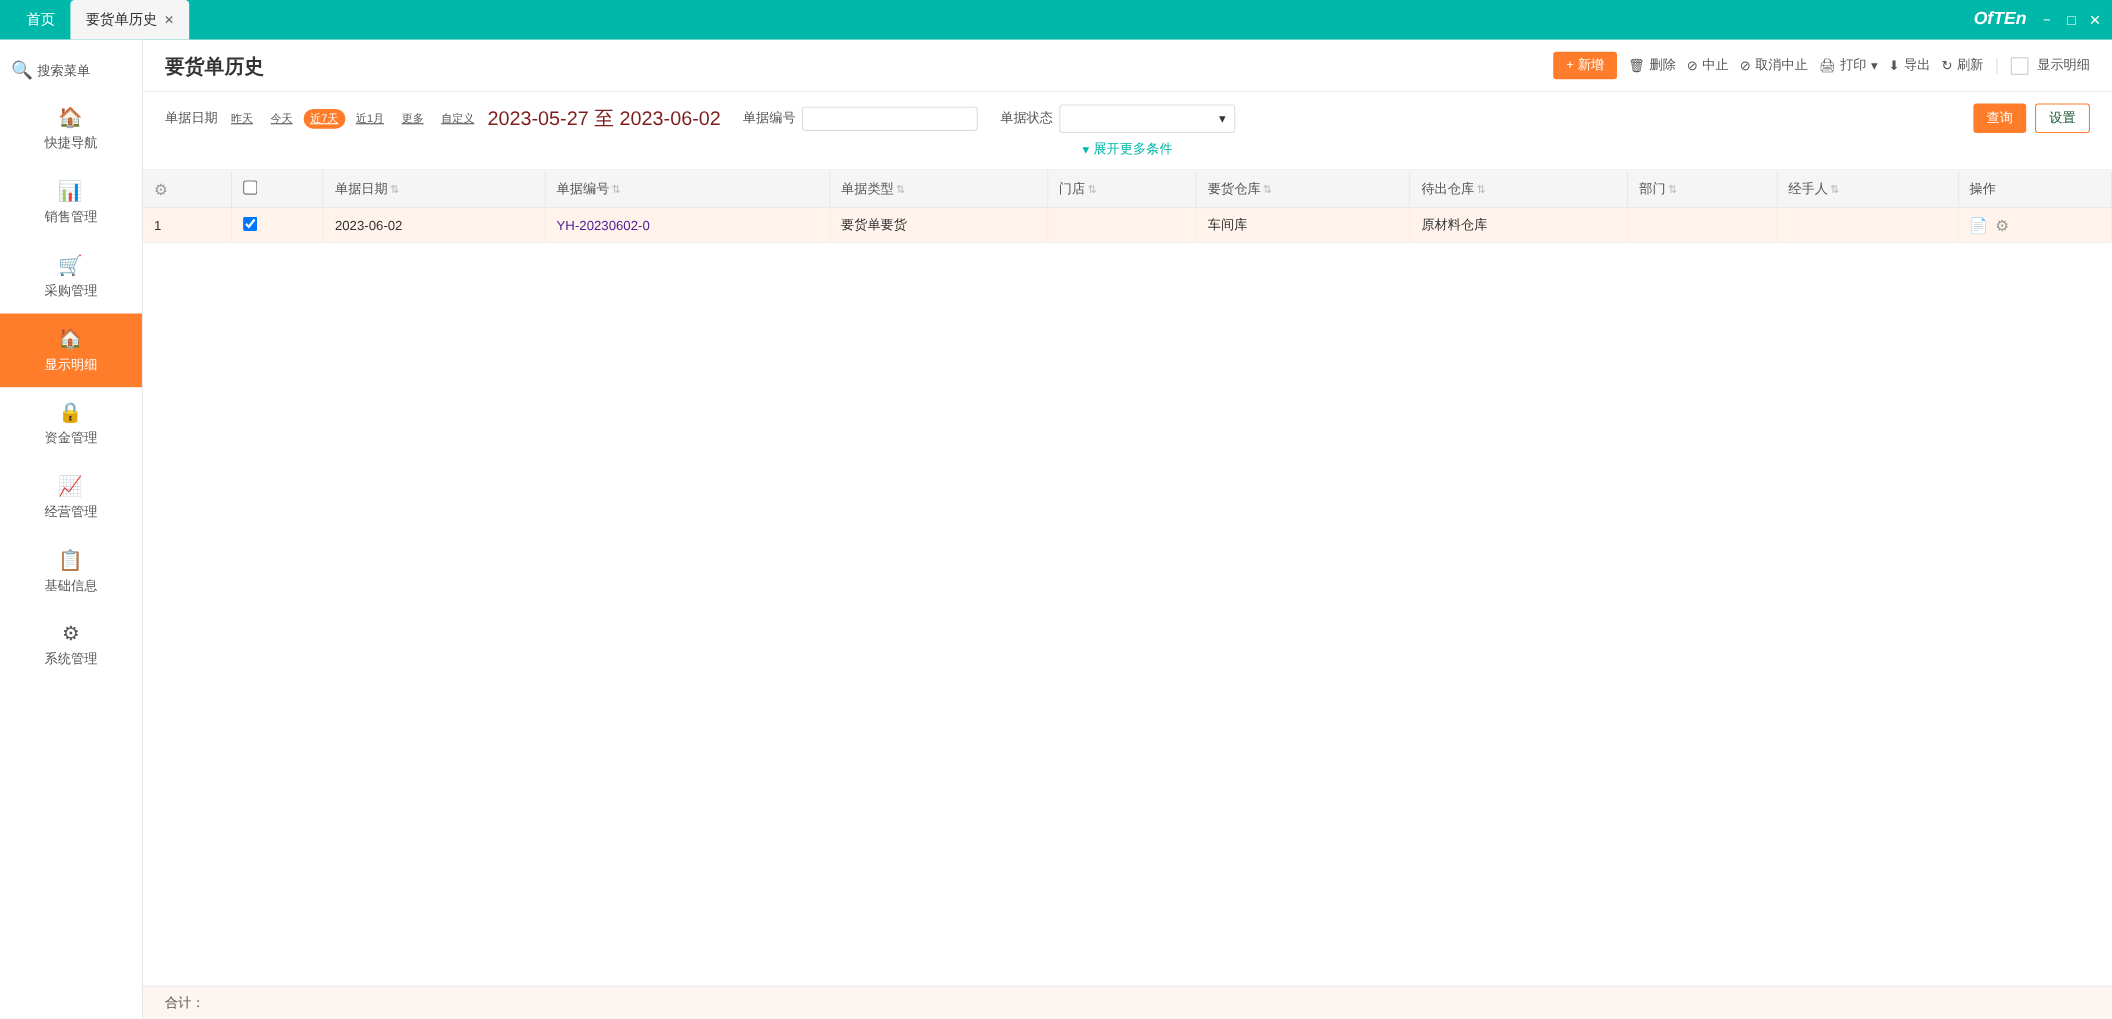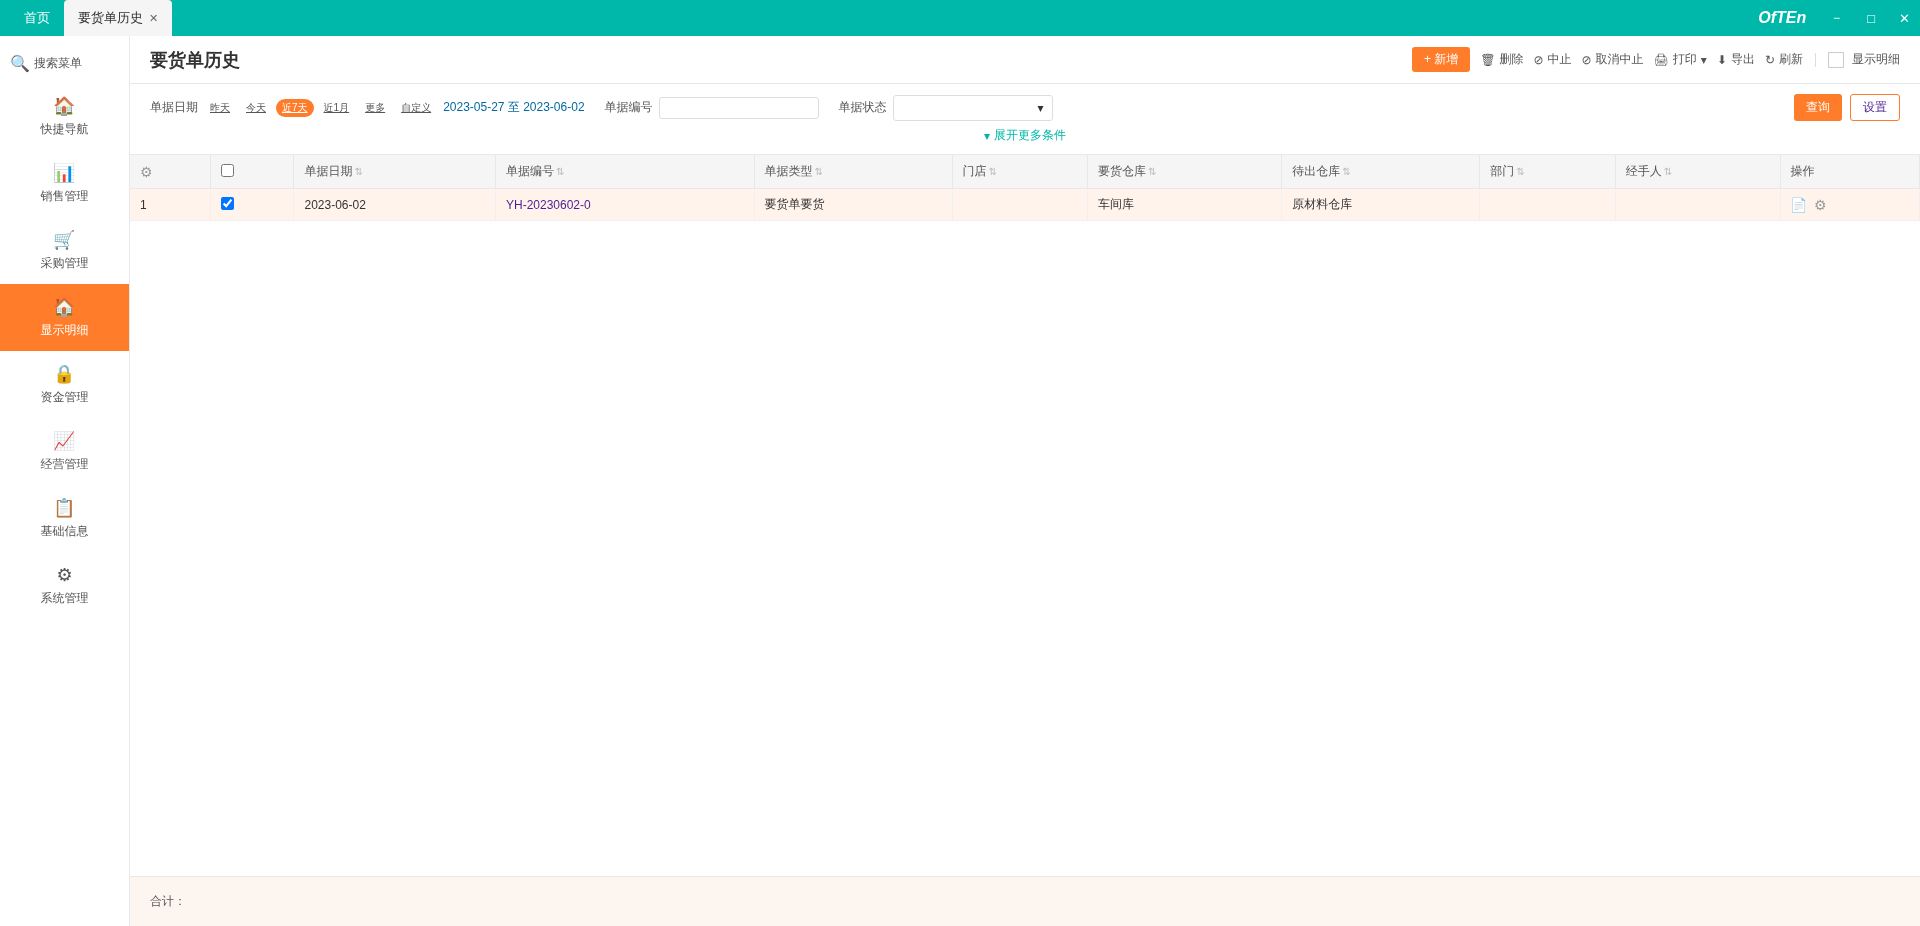--- a/index.html
+++ b/index.html
@@ -5,21 +5,21 @@
     * { box-sizing: border-box; margin: 0; padding: 0; }
     body { font-family: 'Microsoft YaHei', Arial, sans-serif; font-size: 13px; color: #333; background: #f0f2f5; display: flex; flex-direction: column; height: 926px; overflow: hidden; }
 
     
     .top-bar { background: #00b8a9; display: flex; align-items: center; height: 36px; padding: 0 10px; color: white; flex-shrink: 0; }
     .top-bar-tab { display: flex; align-items: center; height: 36px; }
     .top-bar-tab .tab { padding: 0 14px; height: 36px; display: flex; align-items: center; font-size: 13px; color: white; cursor: pointer; }
     .top-bar-tab .tab.active { background: #f5f5f5; color: #333; border-radius: 4px 4px 0 0; }
     .top-bar-tab .tab .close-icon { margin-left: 6px; font-size: 11px; cursor: pointer; color: #666; }
     .top-bar-right { margin-left: auto; display: flex; align-items: center; gap: 12px; color: white; font-size: 13px; }
-    .top-bar-right span { cursor: pointer; margin-left: 12px; }
+    .top-bar-right span { cursor: pointer; }
 
     
     .main-layout { display: flex; flex: 1; overflow: hidden; }
 
     
     .sidebar { width: 130px; background: #fff; border-right: 1px solid #e8e8e8; display: flex; flex-direction: column; padding-top: 8px; flex-shrink: 0; }
     .sidebar-item { display: flex; flex-direction: column; align-items: center; padding: 12px 0; cursor: pointer; color: #555; font-size: 12px; gap: 4px; }
     .sidebar-item.active { background: #ff7c2a; color: white; }
     .sidebar-item .icon { font-size: 18px; }
     .sidebar-search { display: flex; align-items: center; padding: 10px 10px; gap: 4px; color: #555; font-size: 12px; cursor: pointer; }
@@ -27,52 +27,52 @@
 
     
     .content-area { flex: 1; display: flex; flex-direction: column; overflow: hidden; }
 
     
     .page-header { background: white; padding: 10px 20px; display: flex; align-items: center; justify-content: space-between; border-bottom: 1px solid #e8e8e8; flex-shrink: 0; height: 48px; }
     .page-title { font-size: 18px; font-weight: bold; color: #333; }
     .header-actions { display: flex; align-items: center; gap: 10px; }
     .header-btn { display: flex; align-items: center; gap: 4px; font-size: 12px; cursor: pointer; color: #555; }
     .header-btn.primary { background: #ff7c2a; color: white; border: none; padding: 4px 12px; border-radius: 3px; cursor: pointer; font-size: 12px; }
-    .header-btn.orange-outline { border: 1px solid #ff7c2a; color: #4c1d95; background: white; padding: 4px 12px; border-radius: 3px; cursor: pointer; font-size: 12px; }
+    .header-btn.orange-outline { border: 1px solid #ff7c2a; color: #14532d; background: white; padding: 4px 12px; border-radius: 3px; cursor: pointer; font-size: 12px; }
     .divider-v { width: 1px; height: 14px; background: #ddd; margin: 0 2px; }
     .checkbox-display { width: 16px; height: 16px; border: 1px solid #ccc; display: inline-block; margin-right: 4px; vertical-align: middle; }
 
     
     .filter-bar { background: white; padding: 10px 20px; border-bottom: 1px solid #e8e8e8; flex-shrink: 0; }
     .filter-row { display: flex; align-items: center; gap: 20px; flex-wrap: wrap; }
     .filter-group { display: flex; align-items: center; gap: 6px; }
     .filter-label { color: #555; font-size: 12px; white-space: nowrap; }
     .filter-date-btns { display: flex; align-items: center; gap: 4px; }
     .date-btn { padding: 2px 6px; border-radius: 10px; font-size: 10px; cursor: pointer; color: #555; text-decoration: underline; }
     .date-btn.active { background: #ff7c2a; color: white; }
-    .date-range { font-size: 12px; color: #0369a1; }
+    .date-range { font-size: 18px; color: #7f1d1d; }
     .filter-input { border: 1px solid #ddd; border-radius: 3px; padding: 3px 8px; font-size: 12px; outline: none; width: 160px; }
     .filter-select { border: 1px solid #ddd; border-radius: 3px; padding: 3px 8px; font-size: 12px; outline: none; min-width: 160px; background: white; cursor: pointer; display: flex; align-items: center; justify-content: space-between; height: 26px; }
     .expand-more { display: flex; align-items: center; justify-content: center; color: #00b8a9; font-size: 12px; cursor: pointer; gap: 4px; margin-top: 6px; }
 
     
     .table-area { flex: 1; overflow: auto; background: white; margin: 0; }
     .data-table { width: 100%; border-collapse: collapse; font-size: 12px; }
     .data-table th { background: #f5f5f5; padding: 8px 10px; text-align: left; border-bottom: 1px solid #e8e8e8; border-right: 1px solid #e8e8e8; font-weight: normal; color: #555; white-space: nowrap; }
     .data-table td { padding: 7px 10px; border-bottom: 1px solid #f0f0f0; border-right: 1px solid #f0f0f0; white-space: nowrap; }
     .data-table tr.selected td { background: #fff3ec; }
     .sort-icon { color: #bbb; font-size: 10px; vertical-align: middle; }
     .th-inner { display: flex; align-items: center; gap: 2px; }
     .link-text { color: #4c1d95; cursor: pointer; }
     .settings-icon { color: #999; cursor: pointer; font-size: 14px; }
     .row-action { display: flex; gap: 6px; }
     .action-icon { color: #999; cursor: pointer; font-size: 14px; }
 
     
-    .table-footer { background: #fdf6f0; border-top: 1px solid #e8e8e8; padding: 16px 20px; font-size: 12px; color: #555; flex-shrink: 0; }
+    .table-footer { background: #fdf6f0; border-top: 1px solid #e8e8e8; padding: 6px 20px; font-size: 12px; color: #555; flex-shrink: 0; }
 
     
     .pagination { background: white; border-top: 1px solid #e8e8e8; padding: 8px 20px; display: flex; align-items: center; justify-content: flex-end; gap: 8px; font-size: 12px; flex-shrink: 0; }
     .pagination-info { color: #777; }
     .pagination-btn { border: 1px solid #ddd; background: white; padding: 2px 8px; border-radius: 3px; cursor: pointer; color: #555; font-size: 12px; }
     .pagination-input { border: 1px solid #ddd; border-radius: 3px; padding: 2px 6px; width: 36px; text-align: center; font-size: 12px; outline: none; }
     .page-size-select { border: 1px solid #ddd; border-radius: 3px; padding: 2px 4px; font-size: 12px; outline: none; }
     .every-page-label { color: #777; }
   </style>
 </head>

